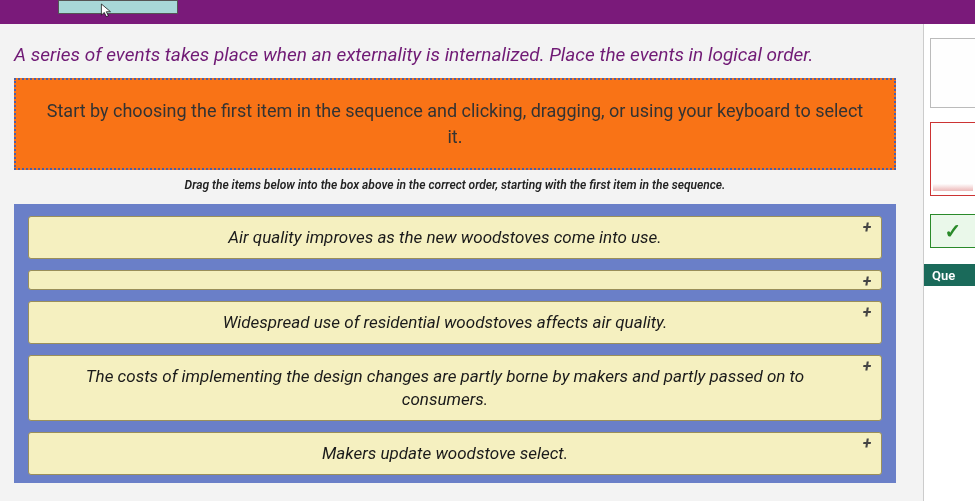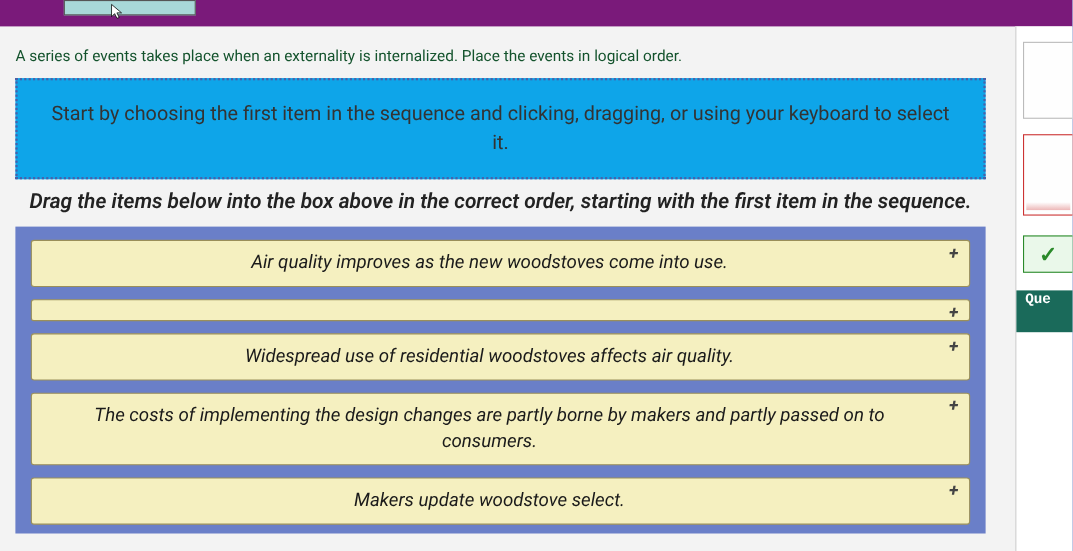--- a/index.html
+++ b/index.html
@@ -33,37 +33,38 @@
       width: 14px;
       height: 18px;
       pointer-events: none;
     }
     .main-area {
       padding: 18px 14px 0 14px;
       width: 910px;
       float: left;
     }
     .question-text {
-      font-size: 14px;
-      color: #14532d;
+      font-size: 19px;
+      color: #701a75;
       margin-bottom: 10px;
       line-height: 1.35;
+      font-style: italic;
     }
     .drop-zone {
       border: 2px dotted #4a5fa8;
       padding: 18px 22px;
       text-align: center;
       font-size: 18px;
       color: #333;
       line-height: 1.45;
       margin-bottom: 8px;
-      background: #0ea5e9;
+      background: #f97316;
     }
     .instructions {
-      font-size: 19px;
+      font-size: 12px;
       font-style: italic;
       font-weight: 600;
       color: #222;
       text-align: center;
       margin: 2px 0 12px 0;
     }
     .items-container {
       background: #6a7fc8;
       padding: 12px 14px 8px 14px;
     }
@@ -135,30 +136,29 @@
       display: flex;
       align-items: center;
       justify-content: center;
       color: #2a8a2a;
       font-weight: bold;
       font-size: 20px;
     }
     .right-btn {
       margin: 16px 0 0 0;
       width: 52px;
-      height: 38px;
+      height: 22px;
       background: #1a6a5a;
       color: #fff;
       font-size: 13px;
       font-weight: 600;
       display: flex;
-      align-items: flex-start;
+      align-items: center;
       padding-left: 8px;
       overflow: hidden;
-      font-family: Liberation Mono, monospace;
     }
   </style>
 </head>
 <body>
 
 <div class="top-bar">
   <div class="top-bar-tab"></div>
   <svg class="cursor" viewBox="0 0 20 24">
     <path d="M2 2 L2 18 L6 14 L9 20 L12 19 L9 13 L15 13 Z" fill="#fff" stroke="#000" stroke-width="1"></path>
   </svg>

